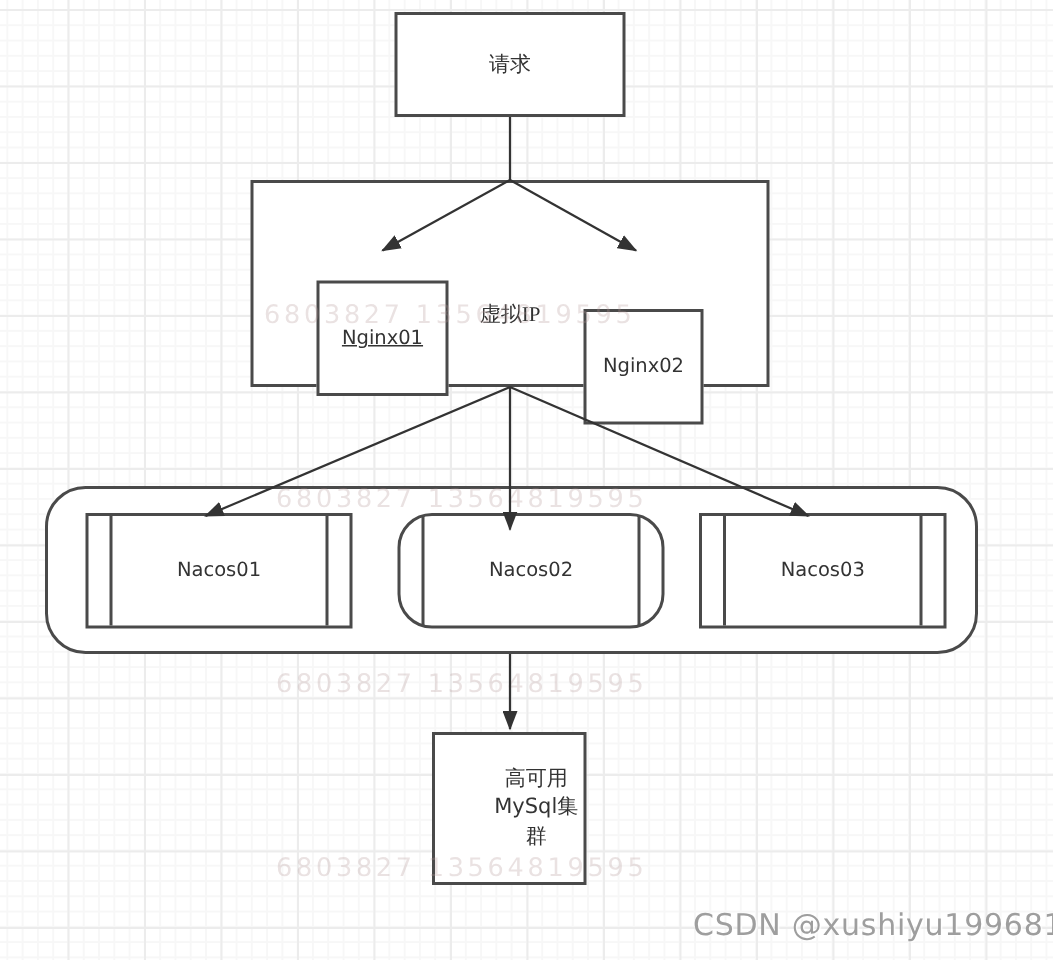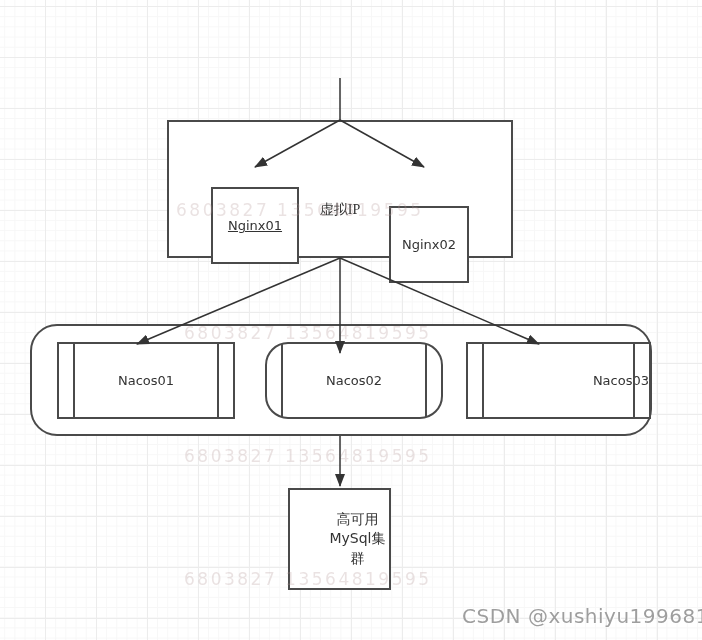--- a/index.html
+++ b/index.html
@@ -37,21 +37,21 @@
   }
   .cluster-box{left:30px;top:324px;width:622px;height:112px;border-radius:27px;}
   .process{width:178px;height:77px;top:342px;position:absolute;}
   .process::before,.process::after{
     content:"";position:absolute;top:0;bottom:0;width:2px;background:#4a4a4a;
   }
   .process::before{left:14px;}
   .process::after{right:14px;}
   .node-nacos1{left:57px;}
   .node-nacos2{left:265px;border-radius:23px;}
-  .node-nacos3{left:466px;width:185px;justify-content:flex-end;}
+  .node-nacos3{left:466px;width:165px;}
   .node-mysql{left:288px;top:488px;width:103px;height:102px;flex-direction:column;font-size:14px;line-height:1.4;padding-left:36px;}
   .wm-num{
     position:absolute;height:18px;white-space:nowrap;
     font-size:17px;letter-spacing:2.5px;
     color:rgba(178,150,150,0.28);
     pointer-events:none;
   }
   .wm-num.t1{left:176px;top:200px;}
   .wm-num.t2{left:184px;top:323px;}
   .wm-num.t3{left:184px;top:446px;}
@@ -63,20 +63,23 @@
     text-shadow:1px 1px 1px rgba(255,255,255,0.95);
     white-space:nowrap;
   }
   #connector-layer{position:absolute;left:0;top:0;pointer-events:none;}
 </style>
 </head>
 <body>
 
 <div id="canvas">
 
+  <div class="shape node-request">
+    <span>请求</span>
+  </div>
 
   <div class="shape lb-group"></div>
   <div class="shape node-nginx1">
     <span>Nginx01</span>
   </div>
   <div class="label-vip">虚拟IP</div>
   <div class="shape node-nginx2">
     <span>Nginx02</span>
   </div>
 

